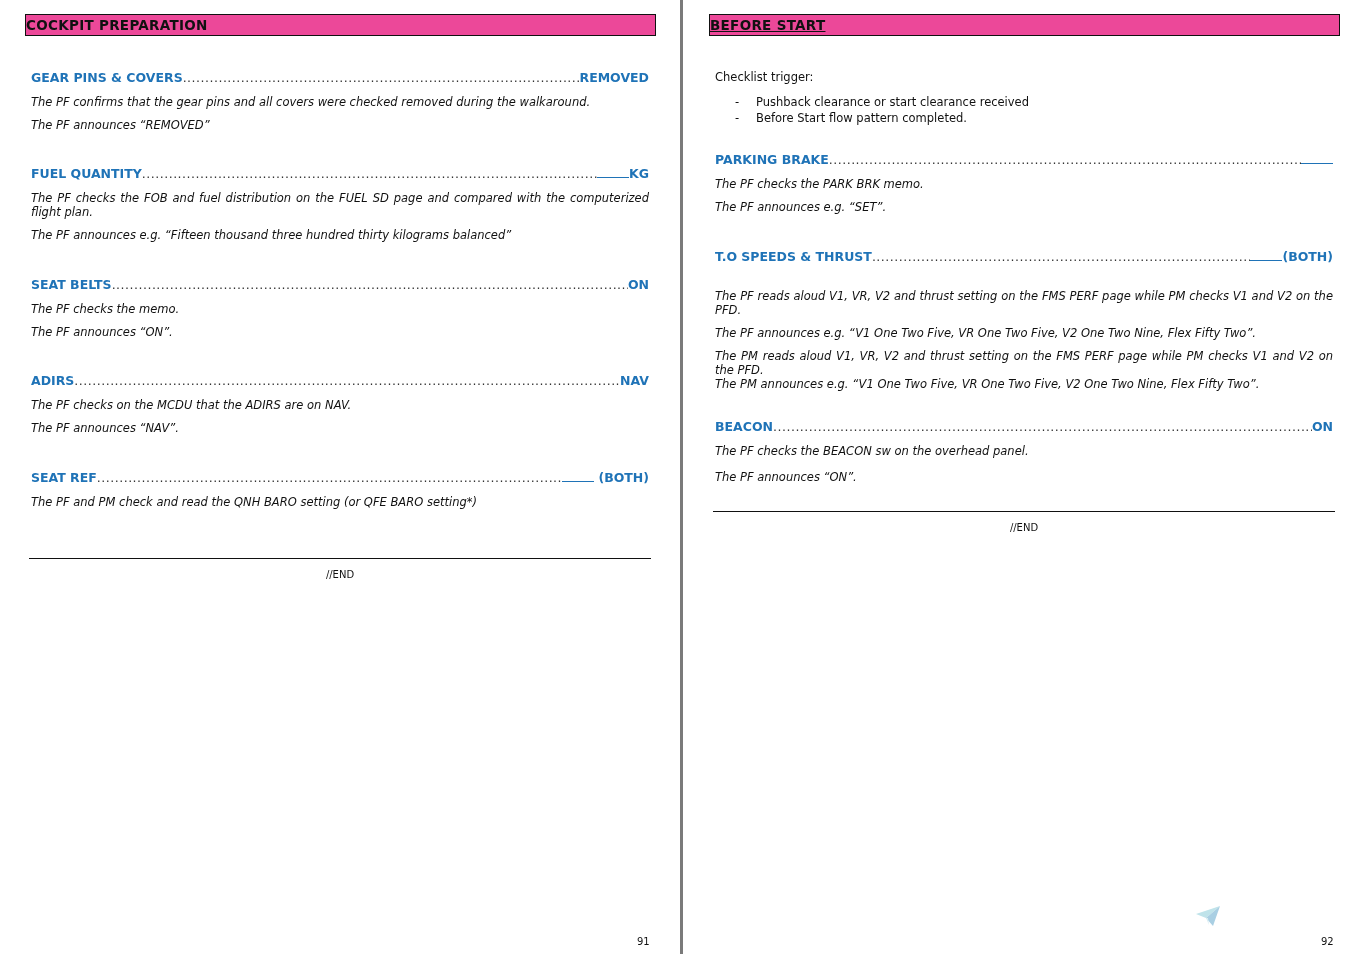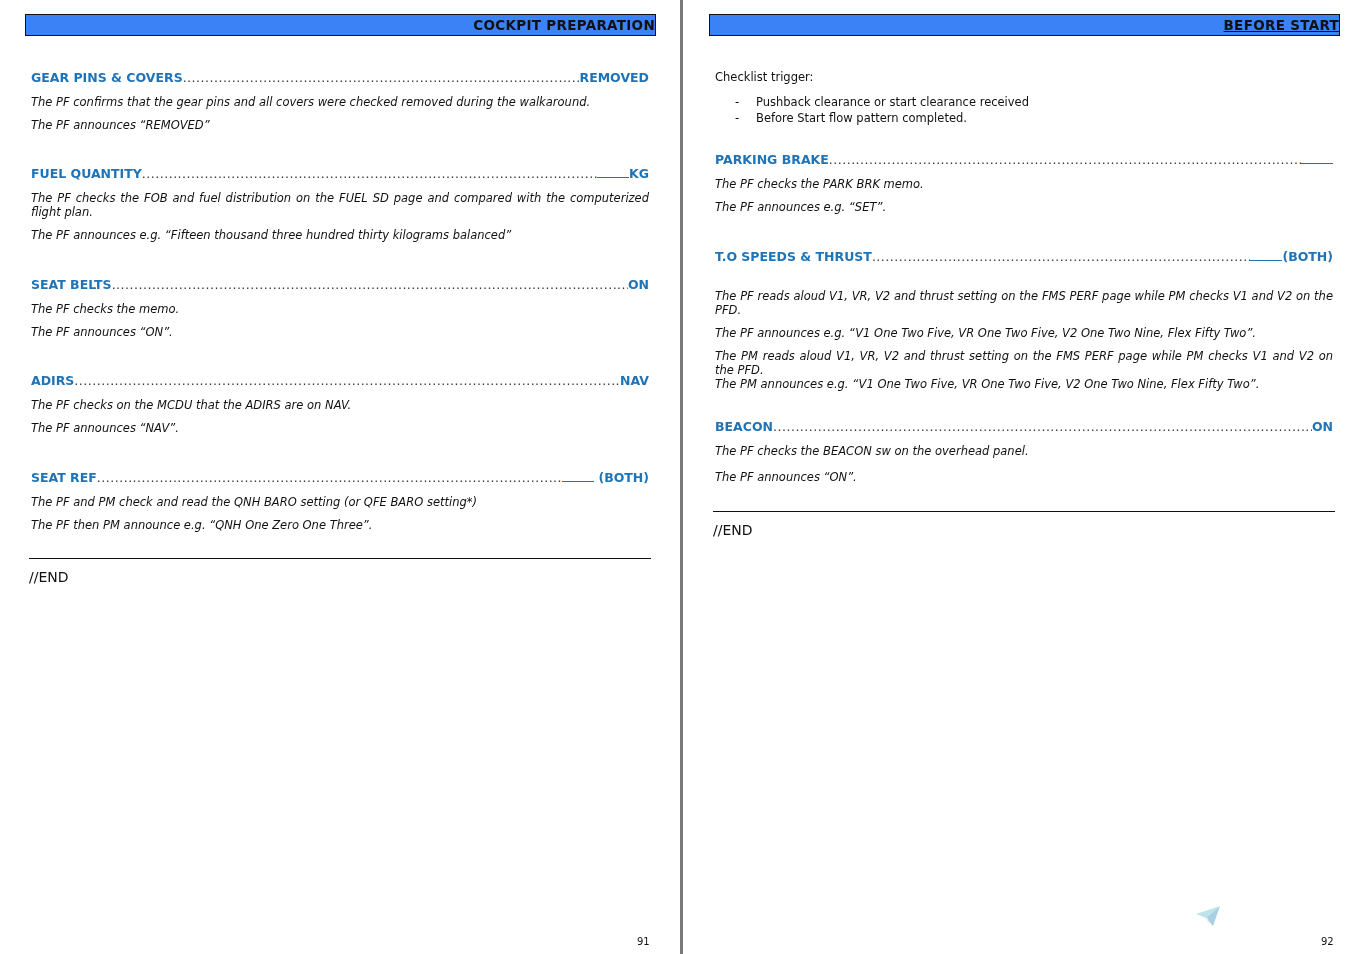--- a/index.html
+++ b/index.html
@@ -2,39 +2,39 @@
 <html><head>
 <meta charset="utf-8">
 <style>
   html, body { margin:0; padding:0; background:#ffffff; }
   body { width:1362px; height:954px; position:relative; overflow:hidden;
          font-family:"DejaVu Sans", sans-serif; color:#111; }
   .page { position:absolute; top:0; height:954px; }
   #page-left { left:0; width:681px; }
   #page-right { left:684px; width:678px; }
   .divider { position:absolute; left:680px; top:0; width:3px; height:954px; background:#7a7a7a; }
-  .title-box { position:absolute; top:14px; height:20px; border:1px solid #111; background:#3b82f6;
-               text-align:right; font-weight:bold; font-size:13.5px; line-height:20px; letter-spacing:0.3px; }
+  .title-box { position:absolute; top:14px; height:20px; border:1px solid #111; background:#ec4899;
+               text-align:left; font-weight:bold; font-size:13.5px; line-height:20px; letter-spacing:0.3px; }
   #page-left .title-box { left:25px; width:629px; }
   #page-right .title-box { left:25px; width:629px;text-decoration:underline; }
   .content { position:absolute; left:31px; width:618px; top:0; }
   #page-right .content { left:31px; width:618px; }
   .item { position:absolute; left:0; width:100%; }
   .item-head { display:flex; align-items:baseline; font-weight:bold; color:#1f73b7; font-size:12.5px; height:16px; white-space:nowrap; }
   .item-head .lbl { flex:0 0 auto; }
   .item-head .dots { flex:1 1 auto; overflow:hidden; color:#333; font-weight:normal; letter-spacing:0.5px; }
   .item-head .dots::before { content:"........................................................................................................................................................................................................................"; }
   .item-head .blank { flex:0 0 auto; display:inline-block; width:32px; border-bottom:1.5px solid #1f73b7; height:11px; }
   .item-head .val { flex:0 0 auto; }
   .desc { font-style:italic; font-size:11.5px; line-height:14px; margin:0; text-align:justify; color:#111; }
   .plain { font-size:11.5px; line-height:16px; color:#111; }
   .bullet { display:flex; font-size:11.5px; line-height:16px; }
   .bullet .dash { width:21px; padding-left:20px; }
   .end-rule { position:absolute; height:1px; background:#111; }
-  .end-text { position:absolute; font-size:14px; }
+  .end-text { position:absolute; font-size:10px; text-align:center; }
   .page-num { position:absolute; font-size:10px; }
   .plane-icon { position:absolute; left:1196px; top:905px; }
 </style>
 </head>
 <body>
 
 <div class="divider"></div>
 
 <div class="page" id="page-left">
   <div class="title-box">COCKPIT PREPARATION</div>
@@ -77,21 +77,20 @@
       <p class="desc" style="margin-top:9px">The PF announces “NAV”.</p>
     </div>
     <div class="item" style="top:470px">
       <div class="item-head">
           <span class="lbl">SEAT REF</span>
           <span class="dots"></span>
           <span class="blank"></span>
           <span class="val" style="white-space:pre"> (BOTH)</span>
         </div>
       <p class="desc" style="margin-top:9px">The PF and PM check and read the QNH BARO setting (or QFE BARO setting*)</p>
-      <p class="desc" style="margin-top:9px">The PF then PM announce e.g. “QNH One Zero One Three”.</p>
     </div>
   </div>
   <div class="end-rule" style="left:29px; width:622px; top:558px"></div>
   <div class="end-text" style="left:29px; width:622px; top:569px">//END</div>
   <div class="page-num" style="left:637px; top:936px">91</div>
 </div>
 
 <div class="page" id="page-right">
   <div class="title-box">BEFORE START</div>
   <div class="content">

